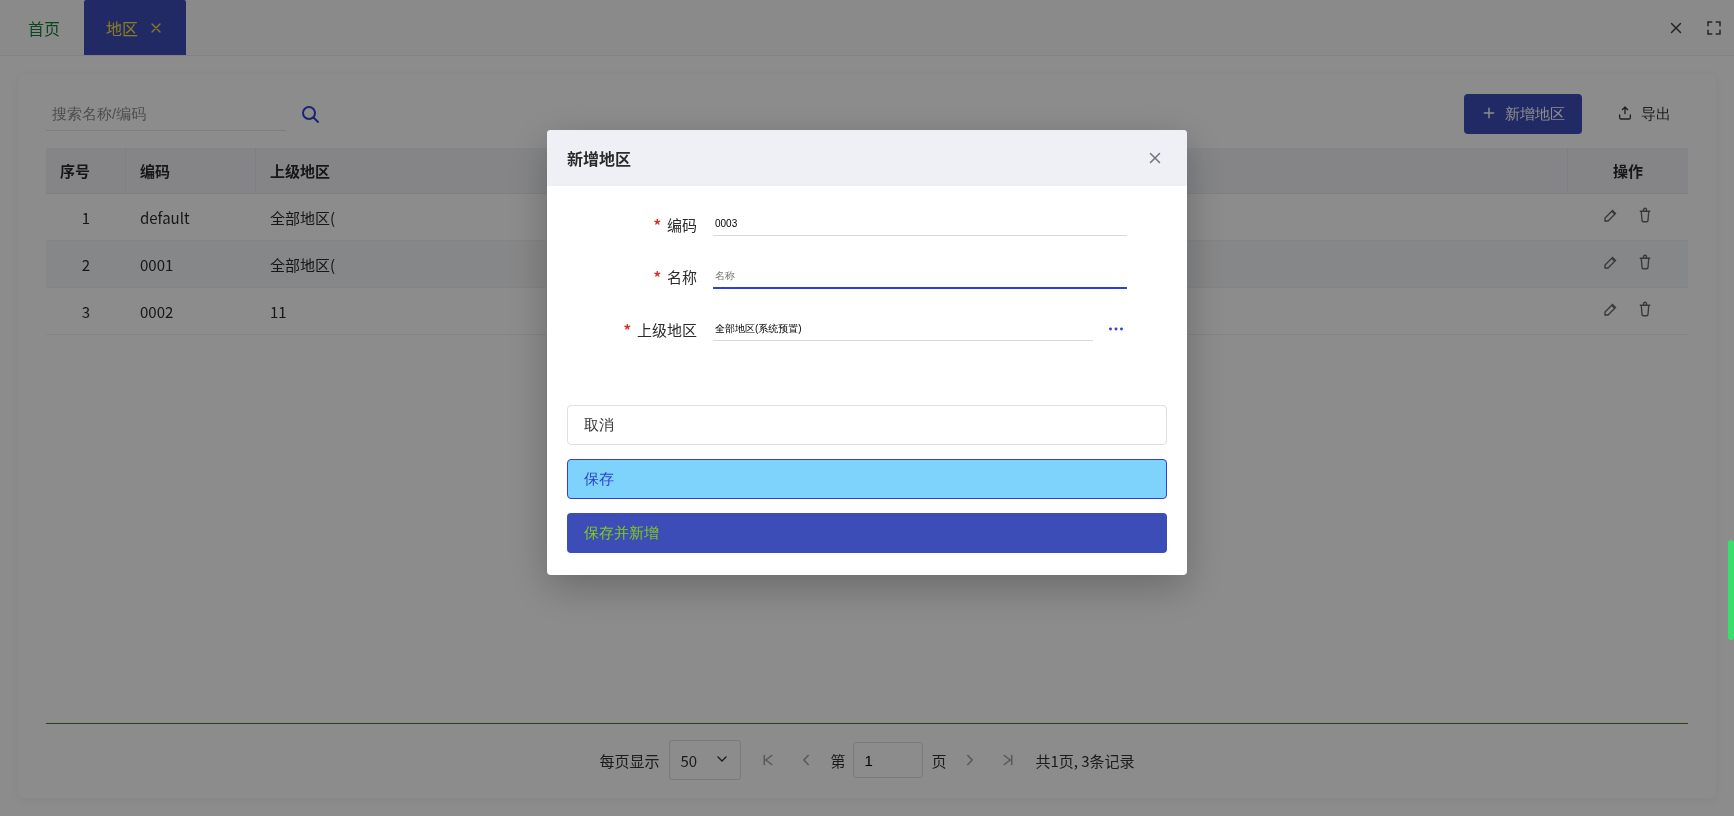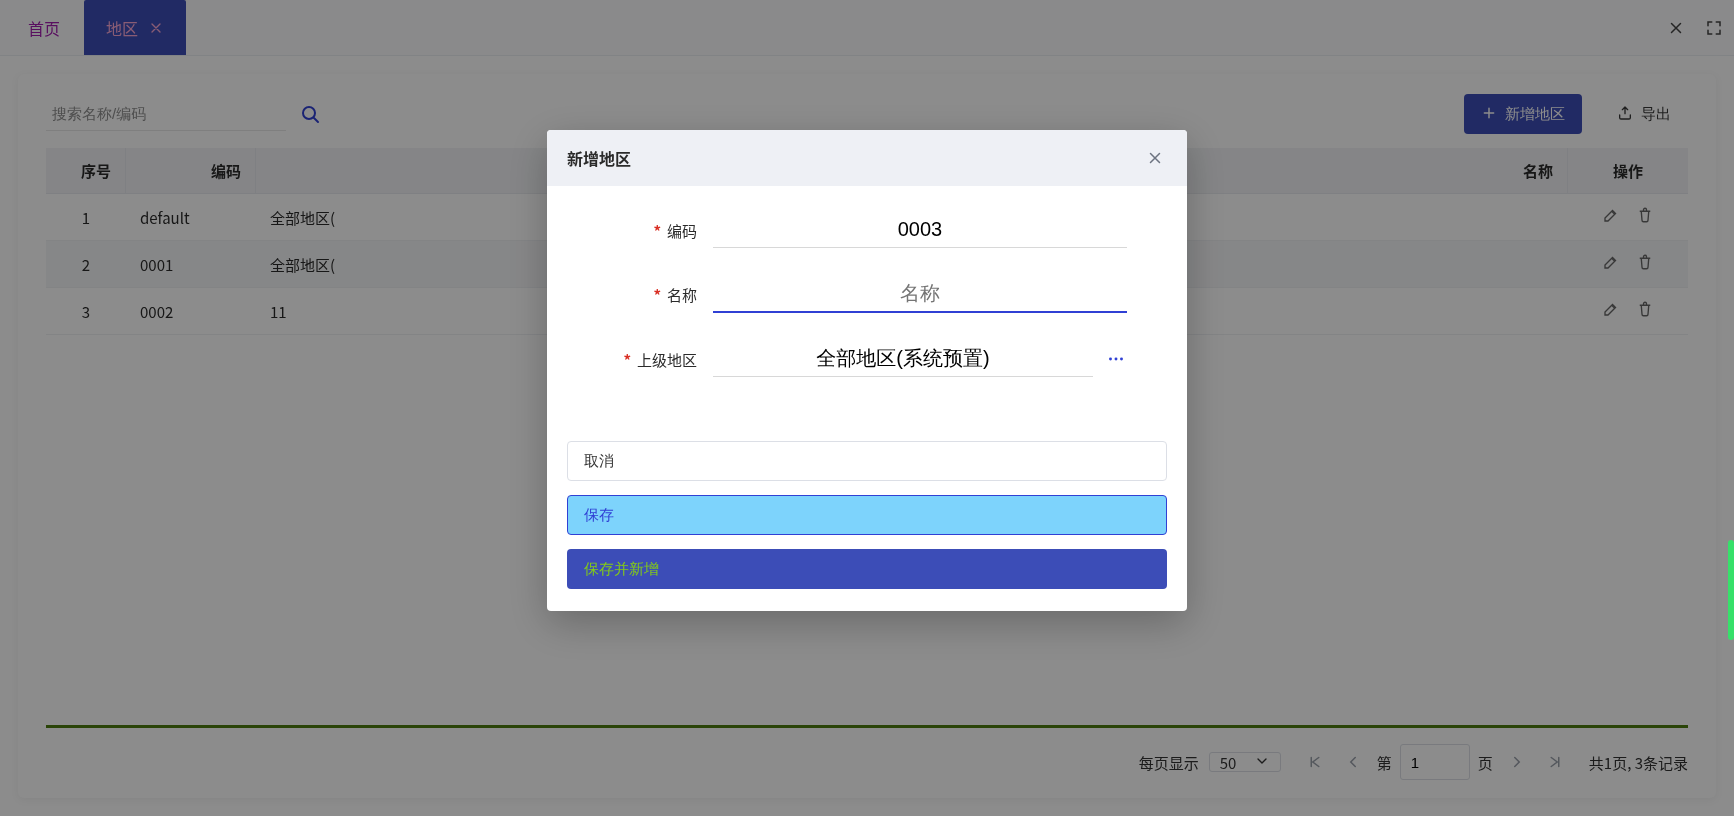--- a/index.html
+++ b/index.html
@@ -36,26 +36,26 @@
     border-bottom:1px solid #eceef2;
     padding-left:6px;
     gap:2px;
     position:relative;
   }
   .tab{
     display:flex;align-items:center;gap:10px;
     padding:0 22px;
     font-size:16px;
     cursor:pointer;
-    color:#a21caf;
+    color:#15803d;
     border-radius:2px 2px 0 0;
   }
   .tab.active{
     background:var(--brand);
-    color:#f9a8d4;
+    color:#fde047;
   }
   .tab .close{
     display:inline-flex;width:16px;height:16px;align-items:center;justify-content:center;
   }
   .header-right{
     position:absolute;right:4px;top:0;height:56px;display:flex;align-items:center;gap:6px;
   }
   .icon-btn{
     width:32px;height:32px;display:inline-flex;align-items:center;justify-content:center;
     border-radius:4px;cursor:pointer;color:#444;
@@ -91,48 +91,48 @@
     border:1px solid transparent;
   }
   .btn.primary{background:var(--brand);color:#fff;}
   .btn.ghost{background:transparent;color:#3a3a3a;border-color:transparent;}
   .btn svg{width:16px;height:16px;}
 
   
   .table{width:100%;border-collapse:separate;border-spacing:0;}
   .table thead th{
     background:var(--header-bg);
-    font-weight:700;text-align:right;
+    font-weight:700;text-align:left;
     padding:12px 14px;font-size:15px;border-bottom:1px solid #e8eaee;
     border-right:1px solid #e8eaee;
   }
   .table thead th:last-child{border-right:0;text-align:center;}
   .table tbody td{
     padding:12px 14px;font-size:15px;border-bottom:1px solid #eef0f3;
   }
   .table tbody tr:nth-child(even) td{background:var(--row-alt);}
   .col-seq{width:80px;text-align:center;}
   .col-code{width:130px;}
   .col-parent{width:auto;}
   .col-name{width:auto;}
   .col-ops{width:120px;text-align:center;}
   .row-ops{display:flex;gap:16px;justify-content:center;color:#666;}
   .row-ops svg{width:18px;height:18px;cursor:pointer;}
 
   .table-scroll{flex:1 1 auto;overflow:auto;}
 
   
   .footer{
-    display:flex;align-items:center;justify-content:flex-end;gap:20px;
-    padding-top:16px;border-top:3px solid #4d7c0f;margin-top:auto;font-size:15px;
+    display:flex;align-items:center;justify-content:center;gap:13px;
+    padding-top:16px;border-top:1px solid #4d7c0f;margin-top:auto;font-size:15px;
     color:#333;
   }
   .page-size{display:flex;align-items:center;gap:10px;}
   .select{
-    width:72px;height:20px;border:1px solid var(--border);border-radius:3px;
+    width:72px;height:40px;border:1px solid var(--border);border-radius:3px;
     display:inline-flex;align-items:center;justify-content:space-between;padding:0 10px;cursor:pointer;background:#fff;
   }
   .select svg{width:16px;height:16px;}
   .pager{display:flex;align-items:center;gap:10px;}
   .pager .nav{width:28px;height:28px;display:inline-flex;align-items:center;justify-content:center;color:#9aa0aa;cursor:pointer;}
   .pager .nav svg{width:18px;height:18px;}
   .page-field{display:flex;align-items:center;gap:8px;}
   .page-field input{
     width:70px;height:36px;border:1px solid var(--border);border-radius:3px;text-align:left;padding:0 10px;font-size:15px;
   }
@@ -151,21 +151,21 @@
     padding:16px 20px;background:#eef0f5;
   }
   .modal-title{font-weight:700;font-size:16px;}
   .modal-close{width:24px;height:24px;display:inline-flex;align-items:center;justify-content:center;color:#6c7380;cursor:pointer;}
   .modal-close svg{width:18px;height:18px;}
   .modal-body{padding:26px 60px 22px;}
   .form-row{display:flex;align-items:center;gap:16px;margin-bottom:28px;}
   .form-label{width:90px;text-align:right;font-size:15px;display:flex;justify-content:flex-end;align-items:center;gap:6px;}
   .req{color:#d93025;font-weight:700;}
   .form-control{
-    flex:1;border:0;border-bottom:1px solid #d8d8d8;padding:6px 2px;font-size:20px;outline:none;background:transparent;text-align:center;
+    flex:1;border:0;border-bottom:1px solid #d8d8d8;padding:6px 2px;font-size:10px;outline:none;background:transparent;
   }
   .form-control.focused{border-bottom:2px solid var(--brand-link);}
   .control-wrap{flex:1;display:flex;align-items:center;gap:12px;}
   .open-more{color:var(--brand-link);cursor:pointer;display:inline-flex;align-items:center;}
   .open-more svg{width:22px;height:22px;}
   .modal-footer{
     display:flex;justify-content:flex-end;gap:14px;padding:14px 20px 22px;flex-direction:column;
   }
   .btn.outline{background:#fff;border:1px solid var(--border);color:#333;}
   .btn.outline-primary{background:#7dd3fc;border:1px solid var(--brand-link);color:var(--brand-link);}

